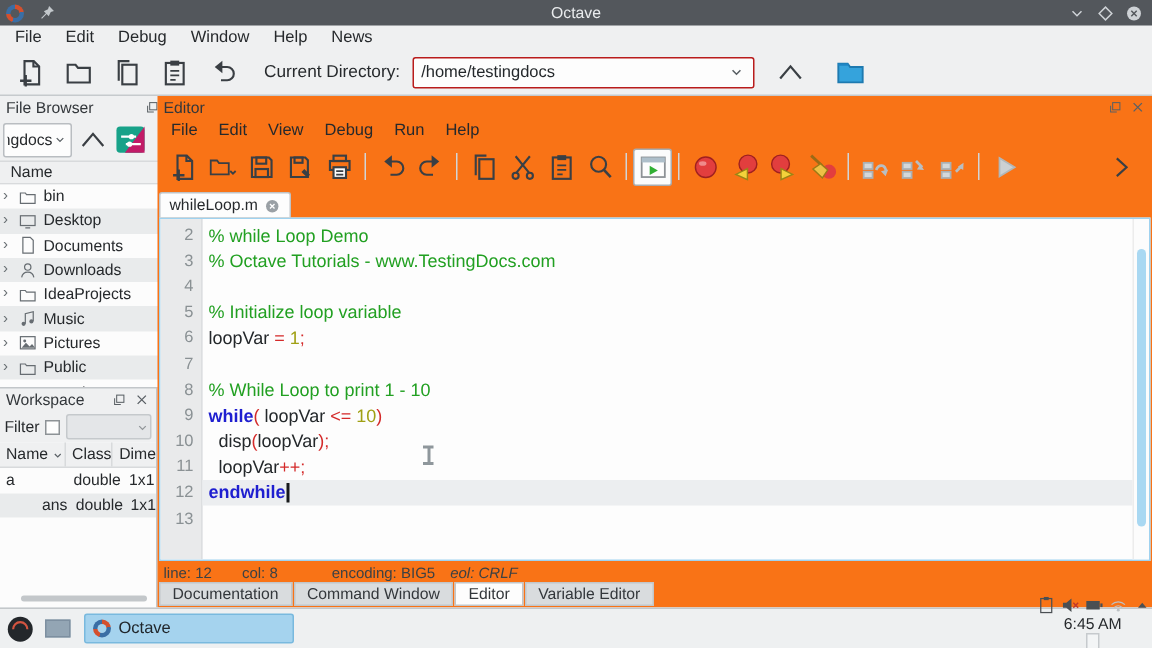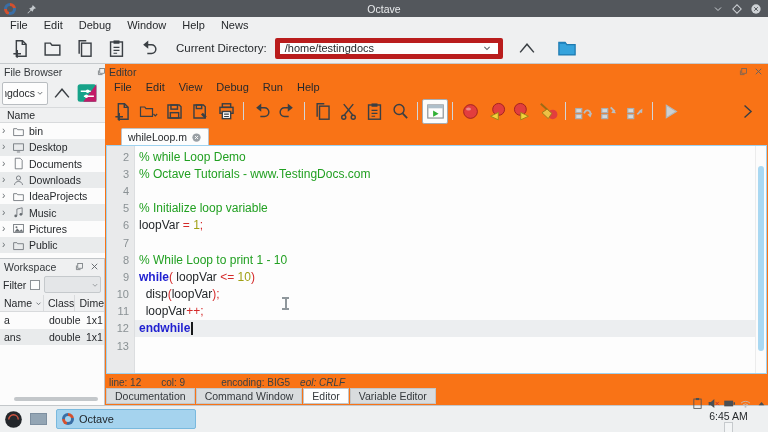--- a/index.html
+++ b/index.html
@@ -19,21 +19,21 @@
   
   .menubar{position:absolute;left:0;top:17px;width:768px;height:16px;display:flex;align-items:center;font-size:11px;padding-left:2px;}
   .menu-item{padding:0 8px;}
 
   
   .main-toolbar{position:absolute;left:0;top:33px;width:768px;height:31px;display:flex;align-items:center;border-bottom:1px solid #c6cacd;padding-left:4px;}
   #mt-icons{display:flex;align-items:center;}
   .tbtn{width:32px;height:24px;display:inline-flex;align-items:center;justify-content:center;color:#3a3f44;}
   .tbtn svg{width:19px;height:19px;}
   .cd-label{font-size:11.5px;margin:0 8px 0 12px;}
-  .combo{width:228px;height:21px;background:#fdfdfd;border:5px solid #b91c1c;border-radius:2px;display:flex;align-items:center;padding:0 5px;font-size:11px;color:#24282b;}
+  .combo{width:228px;height:21px;background:#fdfdfd;border:1px solid #b91c1c;border-radius:2px;display:flex;align-items:center;padding:0 5px;font-size:11px;color:#24282b;}
   .combo .combo-arrow{margin-left:auto;width:12px;height:12px;display:inline-flex;}
   .combo .combo-arrow svg{width:12px;height:12px;}
   #mt-right{display:flex;align-items:center;margin-left:8px;gap:8px;}
   #mt-right .tbtn svg{width:20px;height:20px;}
 
   
   .dock-title{height:15px;display:flex;align-items:center;padding:0 4px;font-size:10.5px;color:#33373b;flex:none;}
   .dock-btns{margin-left:auto;display:flex;gap:4px;}
   .dockbtn{width:11px;height:11px;display:inline-flex;}
   .dockbtn svg{width:11px;height:11px;}
@@ -69,38 +69,38 @@
   .ws-combo .combo-arrow svg{width:10px;height:10px;}
   #ws-table{flex:1;background:#fcfcfc;position:relative;font-size:10.5px;display:flex;flex-direction:column;}
   #ws-head{display:flex;height:17px;background:#eff0f1;border-bottom:1px solid #d8dadc;flex:none;}
   .ws-hcell{display:flex;align-items:center;padding-left:4px;border-right:1px solid #d8dadc;}
   .ws-hcell:nth-child(1){width:45px;}
   .ws-hcell:nth-child(2){width:37px;}
   .ws-hcell:nth-child(3){flex:1;border-right:none;}
   .sort-arrow{width:9px;height:9px;display:inline-flex;margin-left:2px;}
   .sort-arrow svg{width:9px;height:9px;}
   .ws-row{display:flex;height:16.5px;align-items:center;}
-  .ws-row.alt{background:#e9ebec;}
+  .ws-row.alt{background:#e9ebec;text-align:right;}
   .ws-cell{padding-left:4px;overflow:hidden;white-space:nowrap;}
   .ws-cell:nth-child(1){width:45px;}
   .ws-cell:nth-child(2){width:37px;}
   .ws-cell:nth-child(3){flex:1;}
   .ws-hscroll{position:absolute;bottom:4px;left:14px;width:84px;height:4px;background:#c3c7ca;border-radius:2px;}
 
   
   #editor{position:absolute;left:105px;top:64px;width:663px;height:341px;display:flex;flex-direction:column;background:#f97316;}
   .ed-menubar{height:16px;display:flex;align-items:center;font-size:11px;padding-left:2px;flex:none;}
   .ed-menubar .menu-item{padding:0 7px;}
   #ed-toolbar-icons{height:32px;display:flex;align-items:center;padding:0 4px;flex:none;}
   .icon-btn{width:26px;height:25px;display:inline-flex;align-items:center;justify-content:center;color:#3a3f44;flex:none;}
   .icon-btn svg{width:19px;height:19px;}
   .icon-btn.framed{border:1px solid #a8acb0;border-radius:2px;background:#fbfcfc;}
   .sep{width:1px;height:18px;background:#d2d5d8;margin:0 4px;flex:none;}
   .overflow-btn{margin-left:auto;margin-right:4px;}
-  .ed-tabbar{height:18px;display:flex;align-items:flex-end;padding-left:16px;flex:none;}
+  .ed-tabbar{height:18px;display:flex;align-items:flex-end;padding-left:1px;flex:none;}
   .ed-tab{height:17px;background:#fdfdfd;border:1px solid #bfc3c6;border-bottom:none;border-radius:2px 2px 0 0;display:flex;align-items:center;gap:4px;padding:0 6px;font-size:10.5px;}
   .tab-close{width:11px;height:11px;display:inline-flex;}
   .tab-close svg{width:11px;height:11px;}
 
   .code-wrap{flex:1;position:relative;border:1px solid #9ed2f0;background:#fdfdfd;overflow:hidden;margin:0 1px;}
   .gutter-bg{position:absolute;left:0;top:0;bottom:0;width:28px;background:#e9eaeb;border-right:1px solid #dcdee0;}
   #code-lines{position:absolute;inset:0;padding-top:2px;}
   .code-line{display:flex;height:17.2px;align-items:center;font-family:"DejaVu Sans Mono",monospace;font-size:12px;}
   .ln{width:28px;flex:none;text-align:right;padding-right:6px;color:#8a9194;font-size:11px;}
   .ct{flex:1;white-space:pre;padding-left:4px;height:100%;display:flex;align-items:center;}
@@ -675,21 +675,21 @@
             <span class="ln">13</span>
             <span class="ct"></span>
           </div>
         </div>
       <div class="vscroll">
           <div class="vthumb"></div>
         </div>
     </div>
     <div class="ed-status">
       <span class="st-line">line: 12</span>
-      <span class="st-col">col: 9</span>
+      <span class="st-col">col: 8</span>
       <span class="st-enc">encoding: BIG5</span>
       <span class="st-eol">eol: CRLF</span>
     </div>
     <div id="bottom-tabs">
         <span class="btab">Documentation</span>
         <span class="btab">Command Window</span>
         <span class="btab active">Editor</span>
         <span class="btab">Variable Editor</span>
       </div>
   </div>

